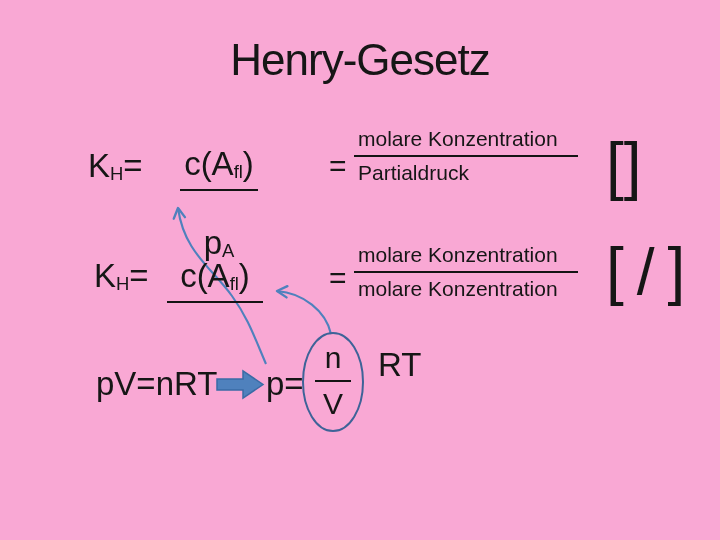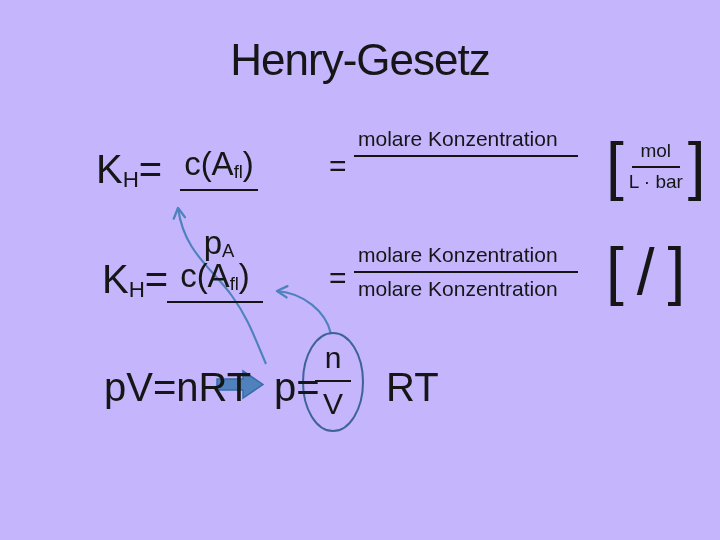--- a/index.html
+++ b/index.html
@@ -1,20 +1,20 @@
 <!DOCTYPE html>
 <html><head>
 <meta charset="utf-8">
 <style>
   html,body{margin:0;padding:0;background:#ffffff;}
   body{width:720px;height:540px;font-family:"Liberation Sans",sans-serif;color:#161616;}
-  .slide{position:relative;width:720px;height:540px;background:#c4b5fd;overflow:hidden;}
+  .slide{position:relative;width:720px;height:540px;background:#f9a8d4;overflow:hidden;}
   .abs{position:absolute;}
   .title{left:0;right:0;top:36px;text-align:center;font-size:44px;letter-spacing:-1px;line-height:1.1;}
-  .math{font-size:40px;line-height:1;white-space:nowrap;margin-left:8px;}
+  .math{font-size:33px;line-height:1;white-space:nowrap;}
   .eqsign{font-size:30px;line-height:1;}
   sub.s{font-size:0.56em;line-height:0;vertical-align:-0.18em;}
   .frac{display:flex;flex-direction:column;align-items:center;}
   .frac .bar{height:0;border-top:2.2px solid #141414;width:100%;margin:7px 0 6px 0;}
   .frac .num,.frac .den{font-size:33px;line-height:1.1;white-space:nowrap;margin-top:28px;}
   .wfrac{display:flex;flex-direction:column;align-items:flex-start;width:224px;}
   .wfrac .num,.wfrac .den{font-size:21px;line-height:1.15;padding-left:4px;white-space:nowrap;}
   .wfrac .bar{height:0;border-top:2px solid #141414;width:100%;margin:4px 0 4px 0;}
   .units{display:flex;flex-direction:row;align-items:center;}
   .bracket{font-size:64px;line-height:1.05;font-weight:400;}
@@ -57,29 +57,25 @@
     <div class="num"><span>c(A</span><sub class="s">fl</sub><span>)</span></div>
     <div class="bar"></div>
     <div class="den"><span>p</span><sub class="s">A</sub></div>
   </div>
 
   <div class="abs eqsign" style="left:329px;top:151px;">=</div>
 
   <div class="abs wfrac" style="left:354px;top:127px;">
     <div class="num">molare Konzentration</div>
     <div class="bar"></div>
+    <div class="den">Partialdruck</div>
   </div>
 
   <div class="abs units" style="left:606px;top:133px;">
     <span class="bracket">[</span>
-    <span class="ufrac">
-      <span class="num">mol</span>
-      <span class="bar"></span>
-      <span class="den">L · bar</span>
-    </span>
     <span class="bracket">]</span>
   </div>
 
   <div class="abs math" style="left:94px;top:259px;"><span>K</span><sub class="s">H</sub><span>=</span></div>
 
   <div class="abs frac" style="left:167px;top:230px;width:96px;">
     <div class="num"><span>c(A</span><sub class="s">fl</sub><span>)</span></div>
     <div class="bar"></div>
   </div>
 
@@ -100,15 +96,15 @@
   <div class="abs math" style="left:96px;top:367px;">pV=nRT</div>
 
   <div class="abs math" style="left:266px;top:367px;">p=</div>
 
   <div class="abs nvfrac">
     <div class="num">n</div>
     <div class="bar"></div>
     <div class="den">V</div>
   </div>
 
-  <div class="abs math" style="left:378px;top:367px;">RT</div>
+  <div class="abs math" style="left:378px;top:348px;">RT</div>
 
 </div>
 
 </body></html>

